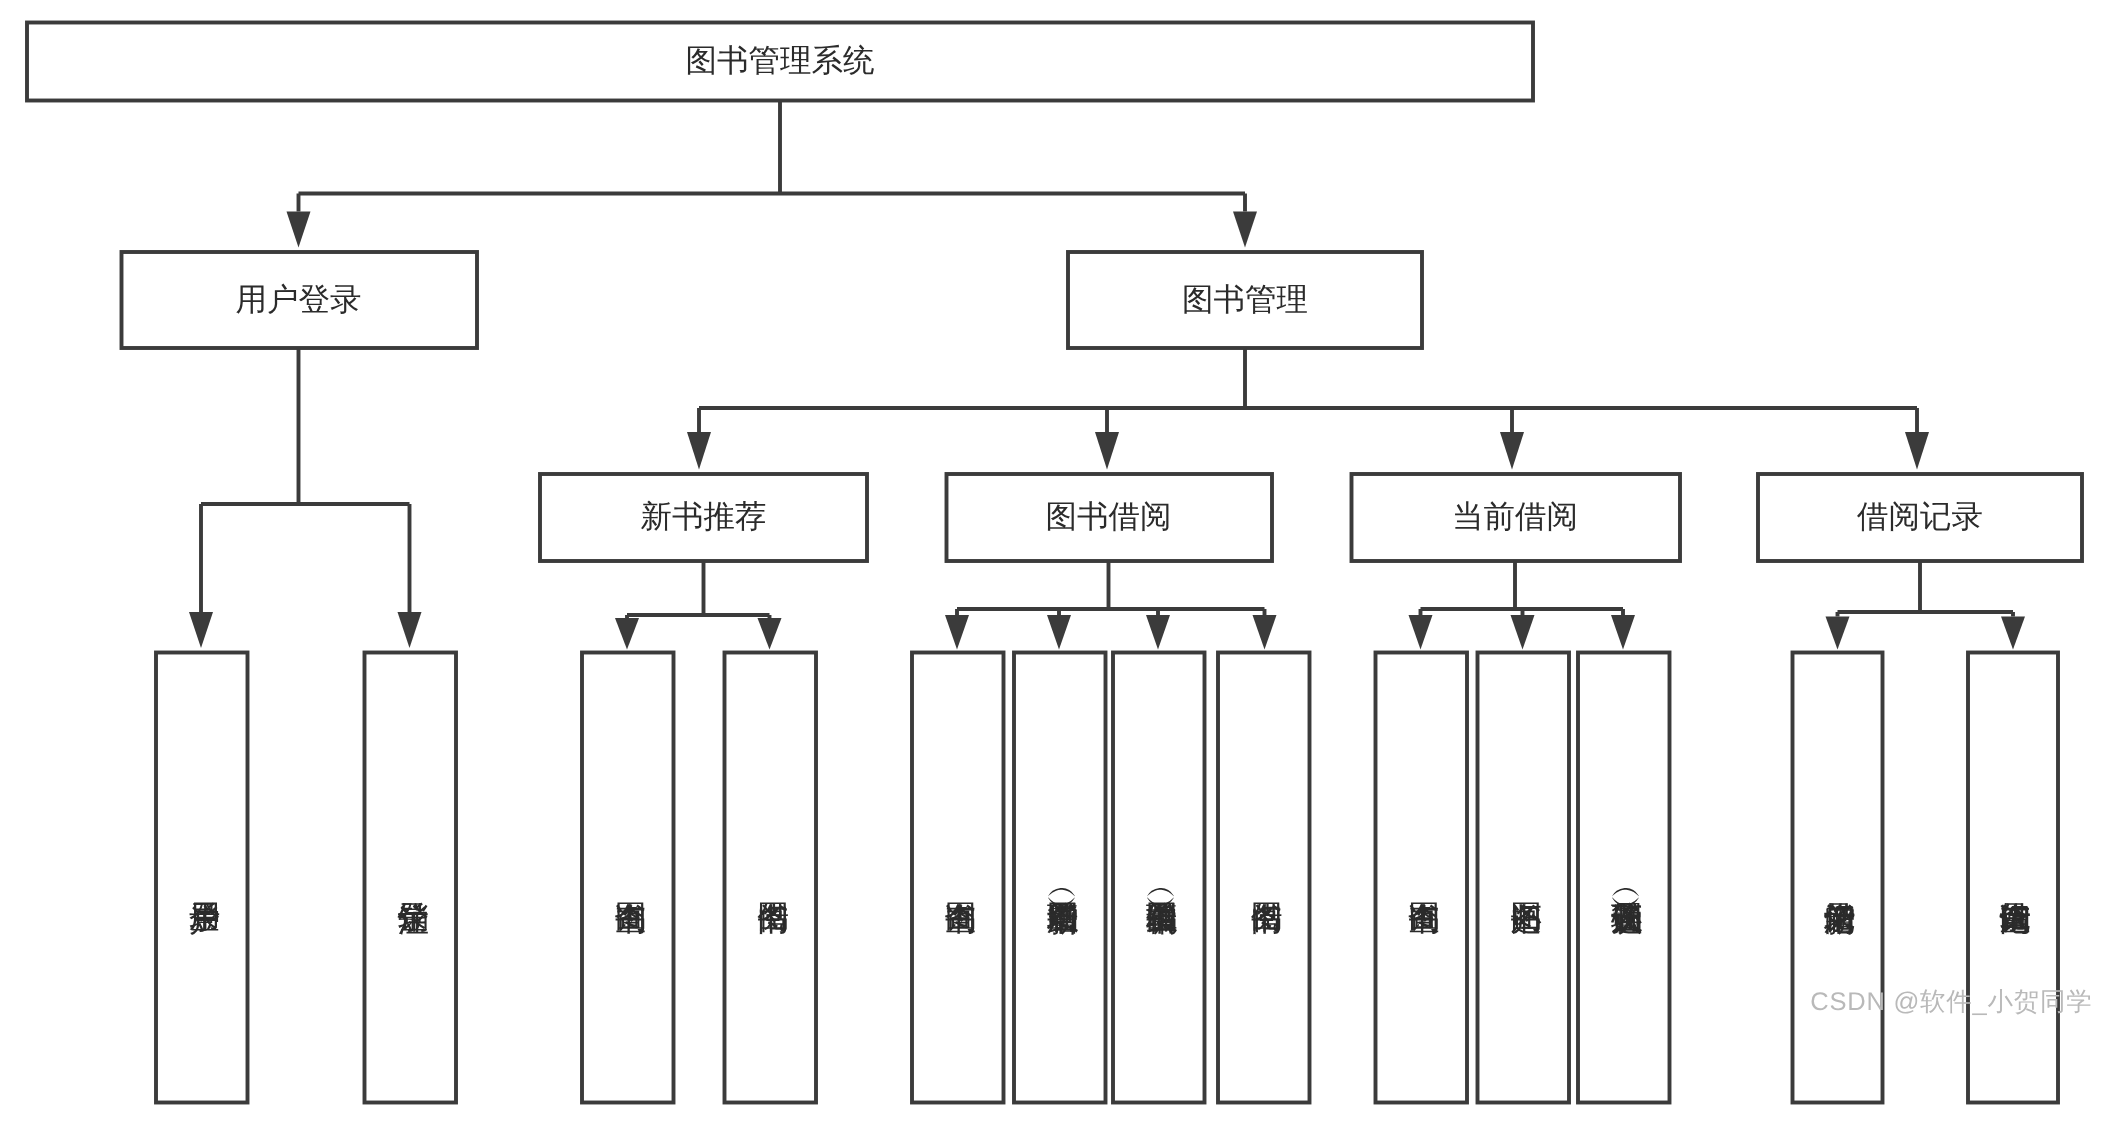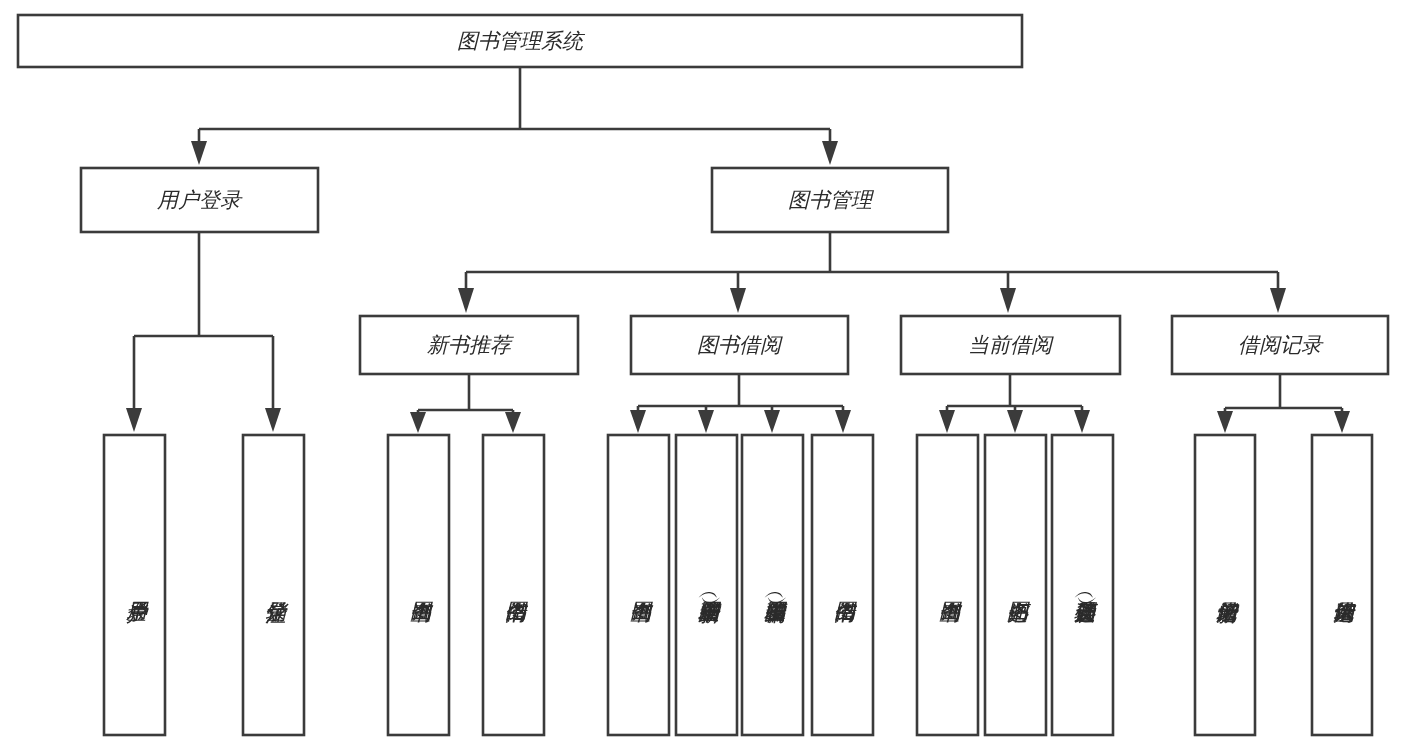--- a/index.html
+++ b/index.html
@@ -10,21 +10,20 @@
   body {
     width: 1405px;
     height: 747px;
     font-family: "Liberation Sans", "DejaVu Sans", sans-serif;
     overflow: hidden;
   }
   #diagram-root {
     position: relative;
     width: 1405px;
     height: 685px;
-    font-style: italic;
   }
   svg.flow {
     position: absolute;
     top: 0;
     left: 0;
     width: 1405px;
     height: 747px;
     display: block;
   }
   .node-box {
@@ -249,14 +248,15 @@
       <text class="node-label-vertical" x="1225" y="585">新增借阅记录</text>
     </g>
 
     <g>
       <rect class="node-box" x="1312" y="435" width="60" height="300"></rect>
       <text class="node-label-vertical" x="1342" y="585">查询借阅记录</text>
     </g>
 
   </svg>
 
+  <div class="watermark">CSDN @软件_小贺同学</div>
 
 </div>
 
 </body></html>

